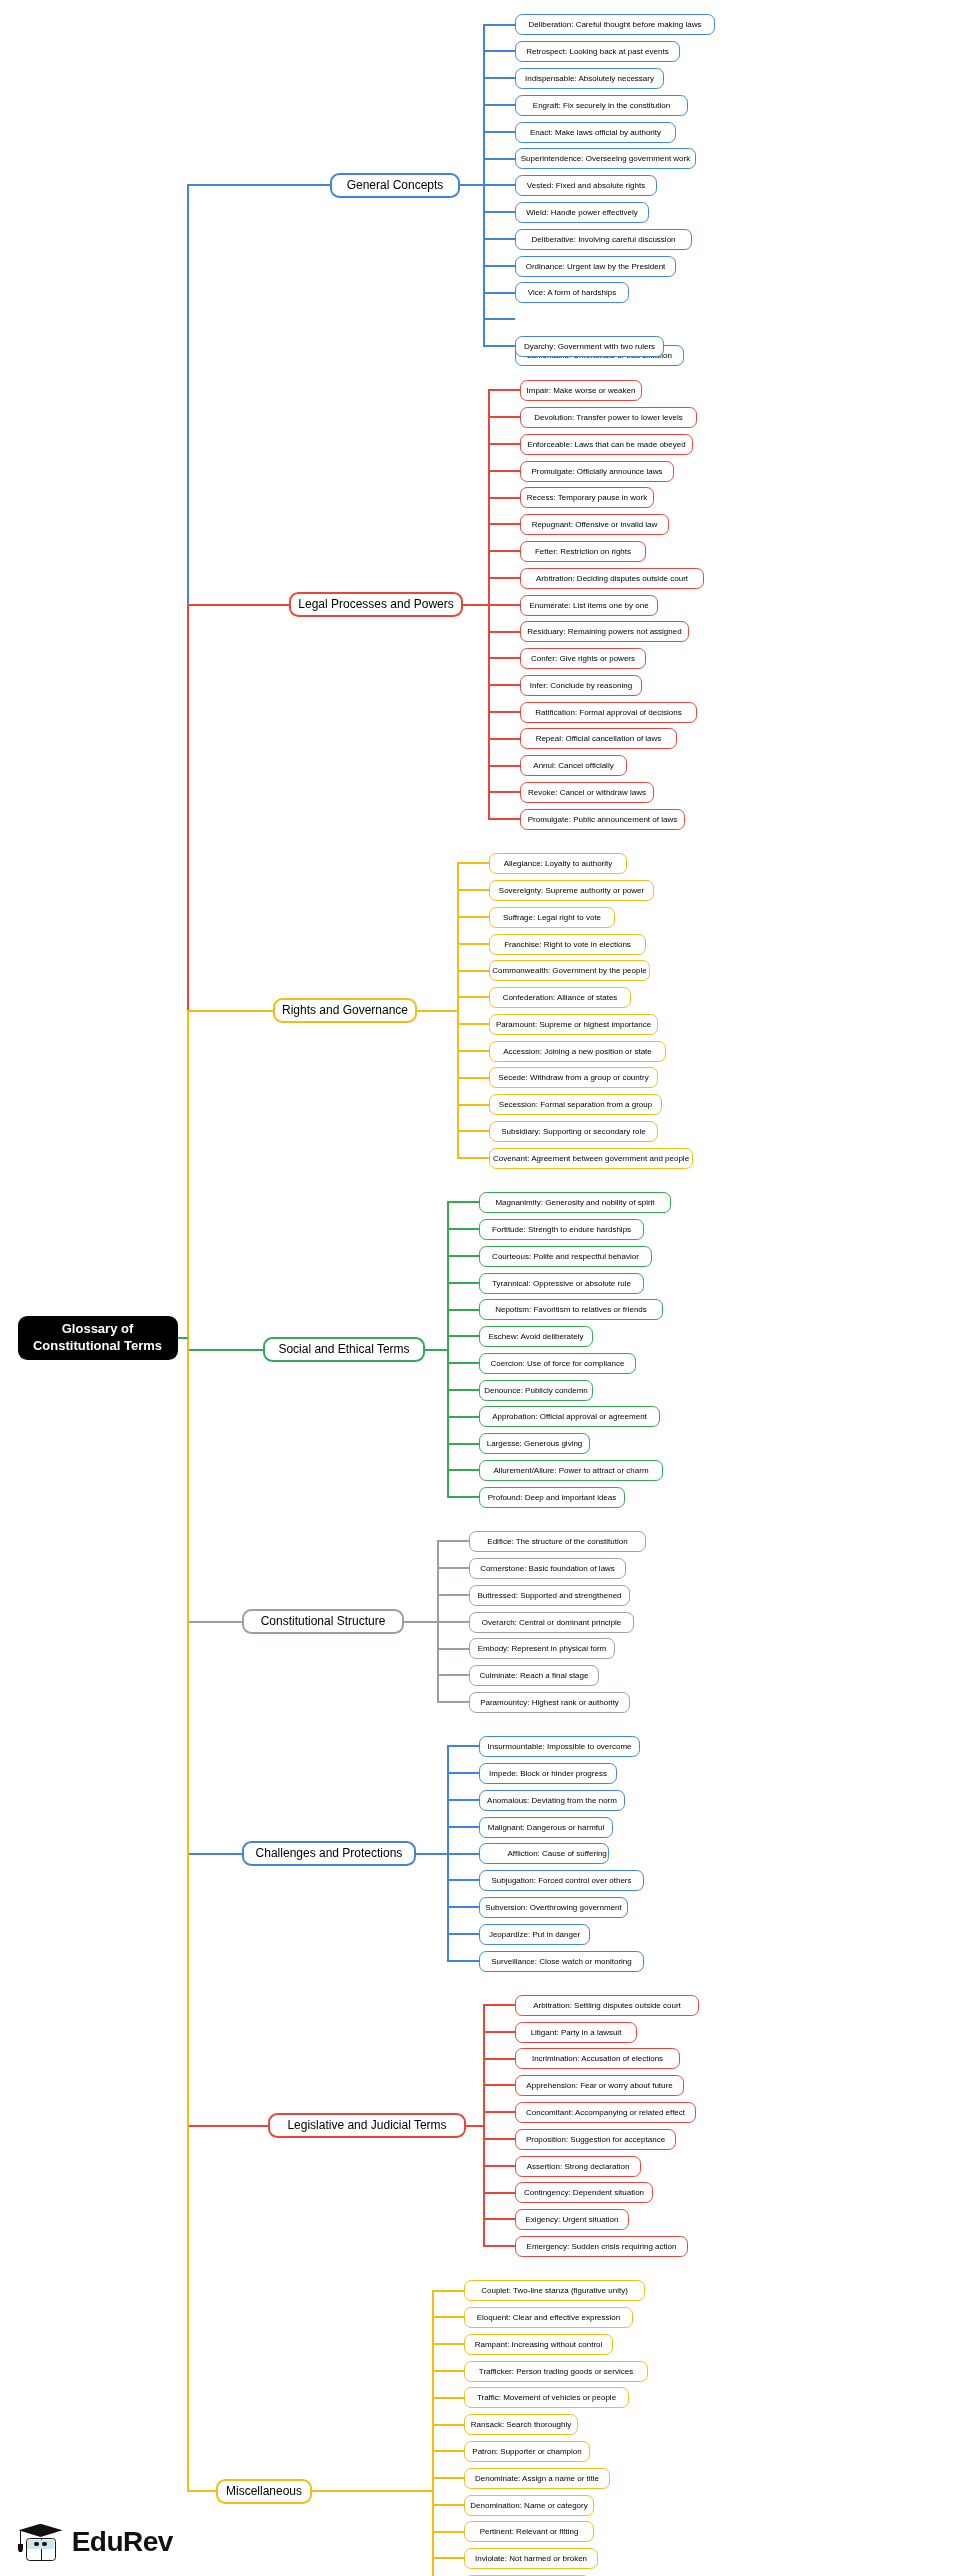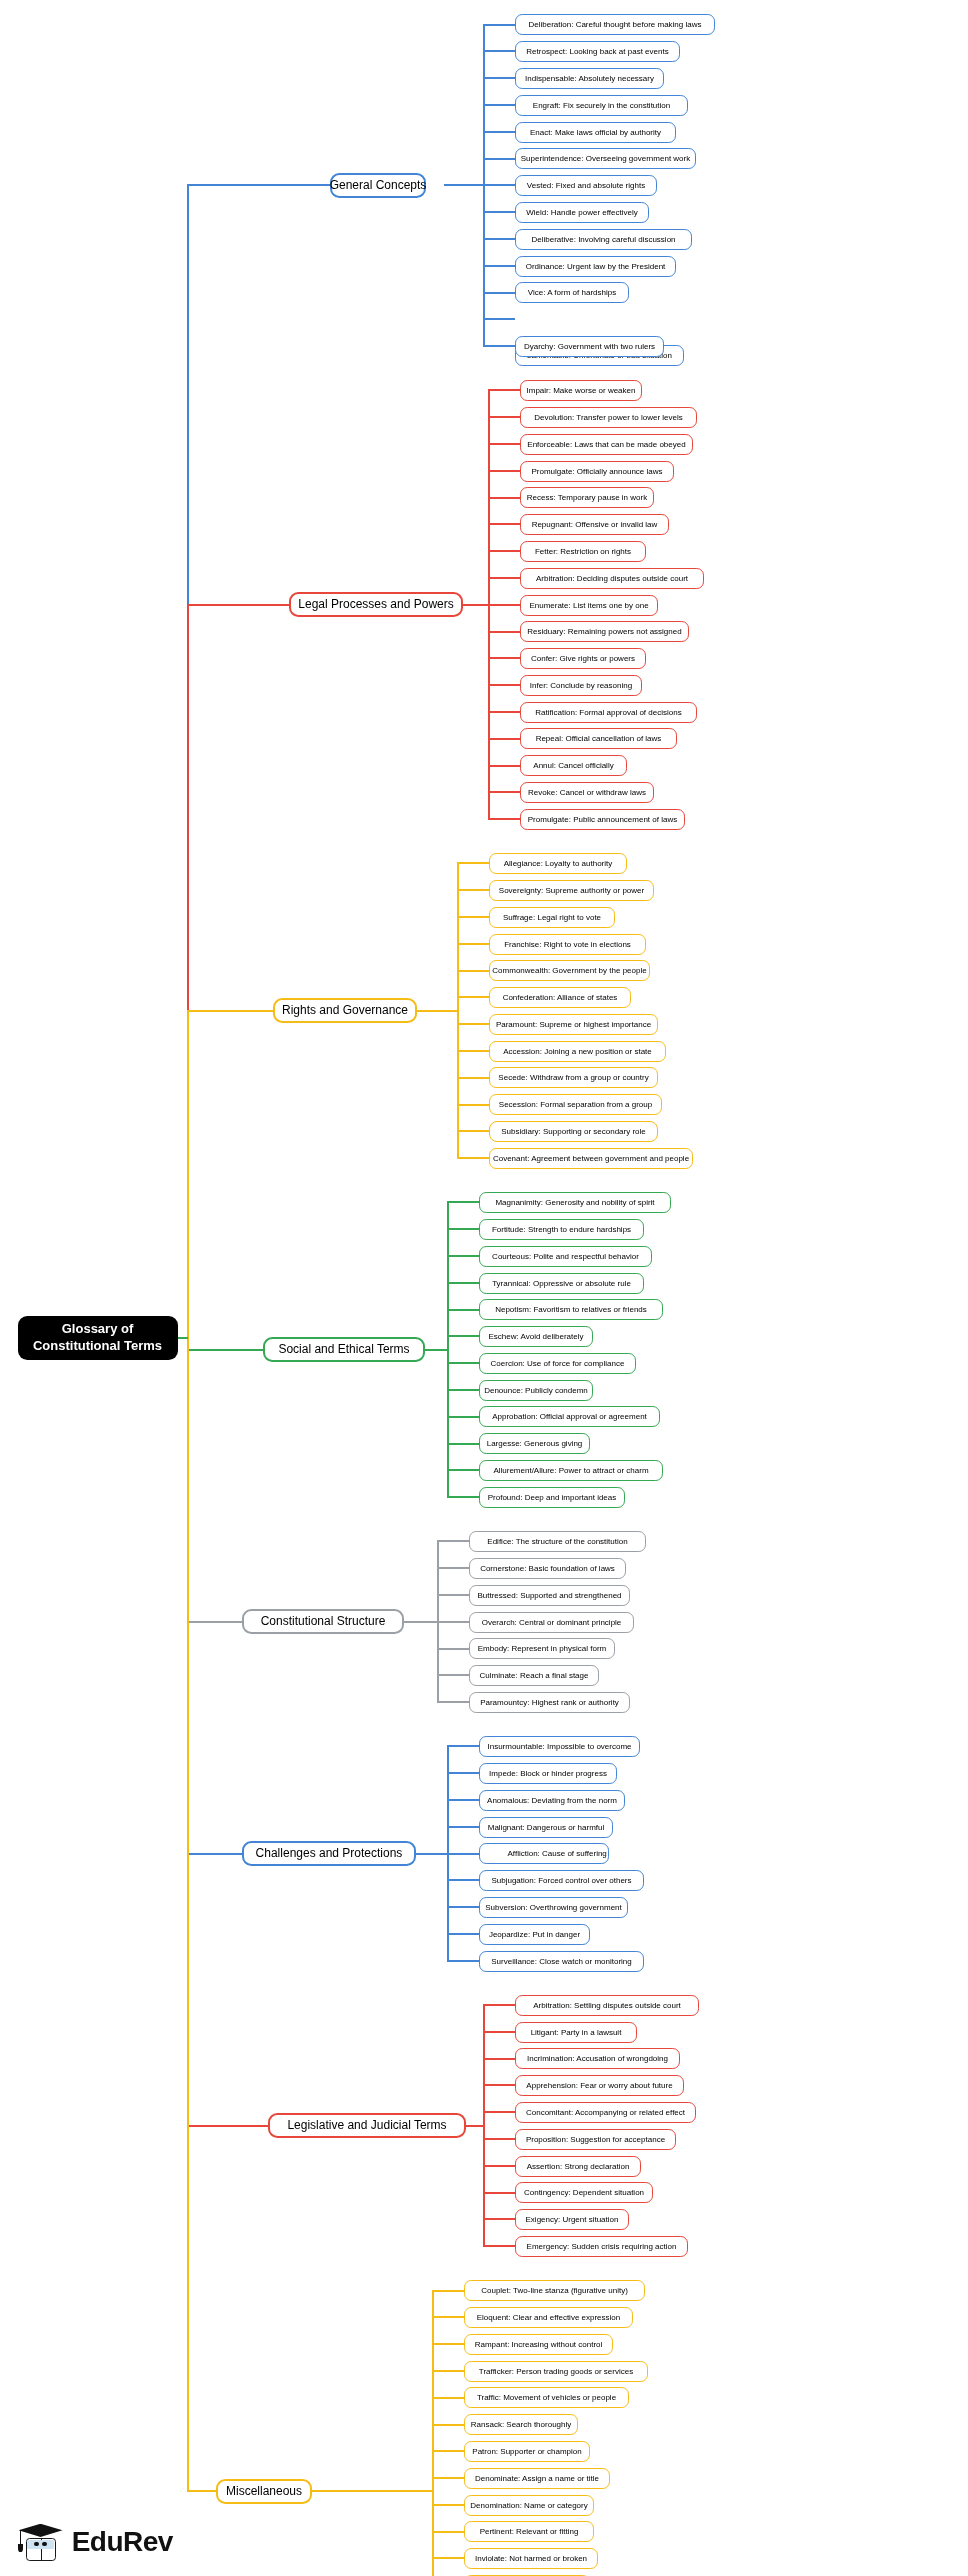--- a/index.html
+++ b/index.html
@@ -148,21 +148,21 @@
     <div class="ln h thin b-blue" style="left: 483px; top: 238px; width: 32px; height: 2.1px;"></div>
     <div class="node leaf c-blue" style="left: 515px; top: 229px; width: 177px; height: 20.6px;">Deliberative: Involving careful discussion</div>
     <div class="ln h thin b-blue" style="left: 483px; top: 265px; width: 32px; height: 2.1px;"></div>
     <div class="node leaf c-blue" style="left: 515px; top: 256px; width: 161px; height: 20.6px;">Ordinance: Urgent law by the President</div>
     <div class="ln h thin b-blue" style="left: 483px; top: 292px; width: 32px; height: 2.1px;"></div>
     <div class="node leaf c-blue" style="left: 515px; top: 282px; width: 114px; height: 20.6px;">Vice: A form of hardships</div>
     <div class="ln h thin b-blue" style="left: 483px; top: 318px; width: 32px; height: 2.1px;"></div>
     <div class="node leaf c-blue" style="left: 515px; top: 309px; width: 169px; height: 20.6px; margin-top: 36px;">Lamentable: Unfortunate or bad situation</div>
     <div class="ln h thin b-blue" style="left: 483px; top: 345px; width: 32px; height: 2.1px;"></div>
     <div class="node leaf c-blue" style="left: 515px; top: 336px; width: 149px; height: 20.6px;">Dyarchy: Government with two rulers</div>
-    <div class="node branch c-blue" style="left: 330px; top: 173px; width: 96px; height: 25px;">General Concepts</div>
+    <div class="node branch c-blue" style="left: 330px; top: 173px; width: 130px; height: 25px;">General Concepts</div>
     <div class="ln h b-blue" style="left: 444px; top: 184px; width: 42px; height: 2.1px;"></div>
     <div class="ln v b-red" style="left: 488px; top: 391px; width: 2.1px; height: 429px;"></div>
     <div class="ln h thin b-red" style="left: 488px; top: 389px; width: 32px; height: 2.1px;"></div>
     <div class="node leaf c-red" style="left: 520px; top: 380px; width: 122px; height: 20.6px;">Impair: Make worse or weaken</div>
     <div class="ln h thin b-red" style="left: 488px; top: 416px; width: 32px; height: 2.1px;"></div>
     <div class="node leaf c-red" style="left: 520px; top: 407px; width: 177px; height: 20.6px;">Devolution: Transfer power to lower levels</div>
     <div class="ln h thin b-red" style="left: 488px; top: 443px; width: 32px; height: 2.1px;"></div>
     <div class="node leaf c-red" style="left: 520px; top: 434px; width: 173px; height: 20.6px;">Enforceable: Laws that can be made obeyed</div>
     <div class="ln h thin b-red" style="left: 488px; top: 470px; width: 32px; height: 2.1px;"></div>
     <div class="node leaf c-red" style="left: 520px; top: 461px; width: 154px; height: 20.6px;">Promulgate: Officially announce laws</div>
@@ -285,21 +285,21 @@
     <div class="ln h thin b-blue" style="left: 447px; top: 1960px; width: 32px; height: 2.1px;"></div>
     <div class="node leaf c-blue" style="left: 479px; top: 1951px; width: 165px; height: 20.6px;">Surveillance: Close watch or monitoring</div>
     <div class="node branch c-blue" style="left: 242px; top: 1841px; width: 174px; height: 25px;">Challenges and Protections</div>
     <div class="ln h b-blue" style="left: 416px; top: 1853px; width: 33px; height: 2.1px;"></div>
     <div class="ln v b-red" style="left: 483px; top: 2005px; width: 2.1px; height: 241px;"></div>
     <div class="ln h thin b-red" style="left: 483px; top: 2004px; width: 32px; height: 2.1px;"></div>
     <div class="node leaf c-red" style="left: 515px; top: 1995px; width: 184px; height: 20.6px;">Arbitration: Settling disputes outside court</div>
     <div class="ln h thin b-red" style="left: 483px; top: 2031px; width: 32px; height: 2.1px;"></div>
     <div class="node leaf c-red" style="left: 515px; top: 2022px; width: 122px; height: 20.6px;">Litigant: Party in a lawsuit</div>
     <div class="ln h thin b-red" style="left: 483px; top: 2058px; width: 32px; height: 2.1px;"></div>
-    <div class="node leaf c-red" style="left: 515px; top: 2048px; width: 165px; height: 20.6px;">Incrimination: Accusation of wrongdoing</div>
+    <div class="node leaf c-red" style="left: 515px; top: 2048px; width: 165px; height: 20.6px;">Incrimination: Accusation of elections</div>
     <div class="ln h thin b-red" style="left: 483px; top: 2084px; width: 32px; height: 2.1px;"></div>
     <div class="node leaf c-red" style="left: 515px; top: 2075px; width: 169px; height: 20.6px;">Apprehension: Fear or worry about future</div>
     <div class="ln h thin b-red" style="left: 483px; top: 2111px; width: 32px; height: 2.1px;"></div>
     <div class="node leaf c-red" style="left: 515px; top: 2102px; width: 181px; height: 20.6px;">Concomitant: Accompanying or related effect</div>
     <div class="ln h thin b-red" style="left: 483px; top: 2138px; width: 32px; height: 2.1px;"></div>
     <div class="node leaf c-red" style="left: 515px; top: 2129px; width: 161px; height: 20.6px;">Proposition: Suggestion for acceptance</div>
     <div class="ln h thin b-red" style="left: 483px; top: 2165px; width: 32px; height: 2.1px;"></div>
     <div class="node leaf c-red" style="left: 515px; top: 2156px; width: 126px; height: 20.6px;">Assertion: Strong declaration</div>
     <div class="ln h thin b-red" style="left: 483px; top: 2192px; width: 32px; height: 2.1px;"></div>
     <div class="node leaf c-red" style="left: 515px; top: 2182px; width: 138px; height: 20.6px;">Contingency: Dependent situation</div>

